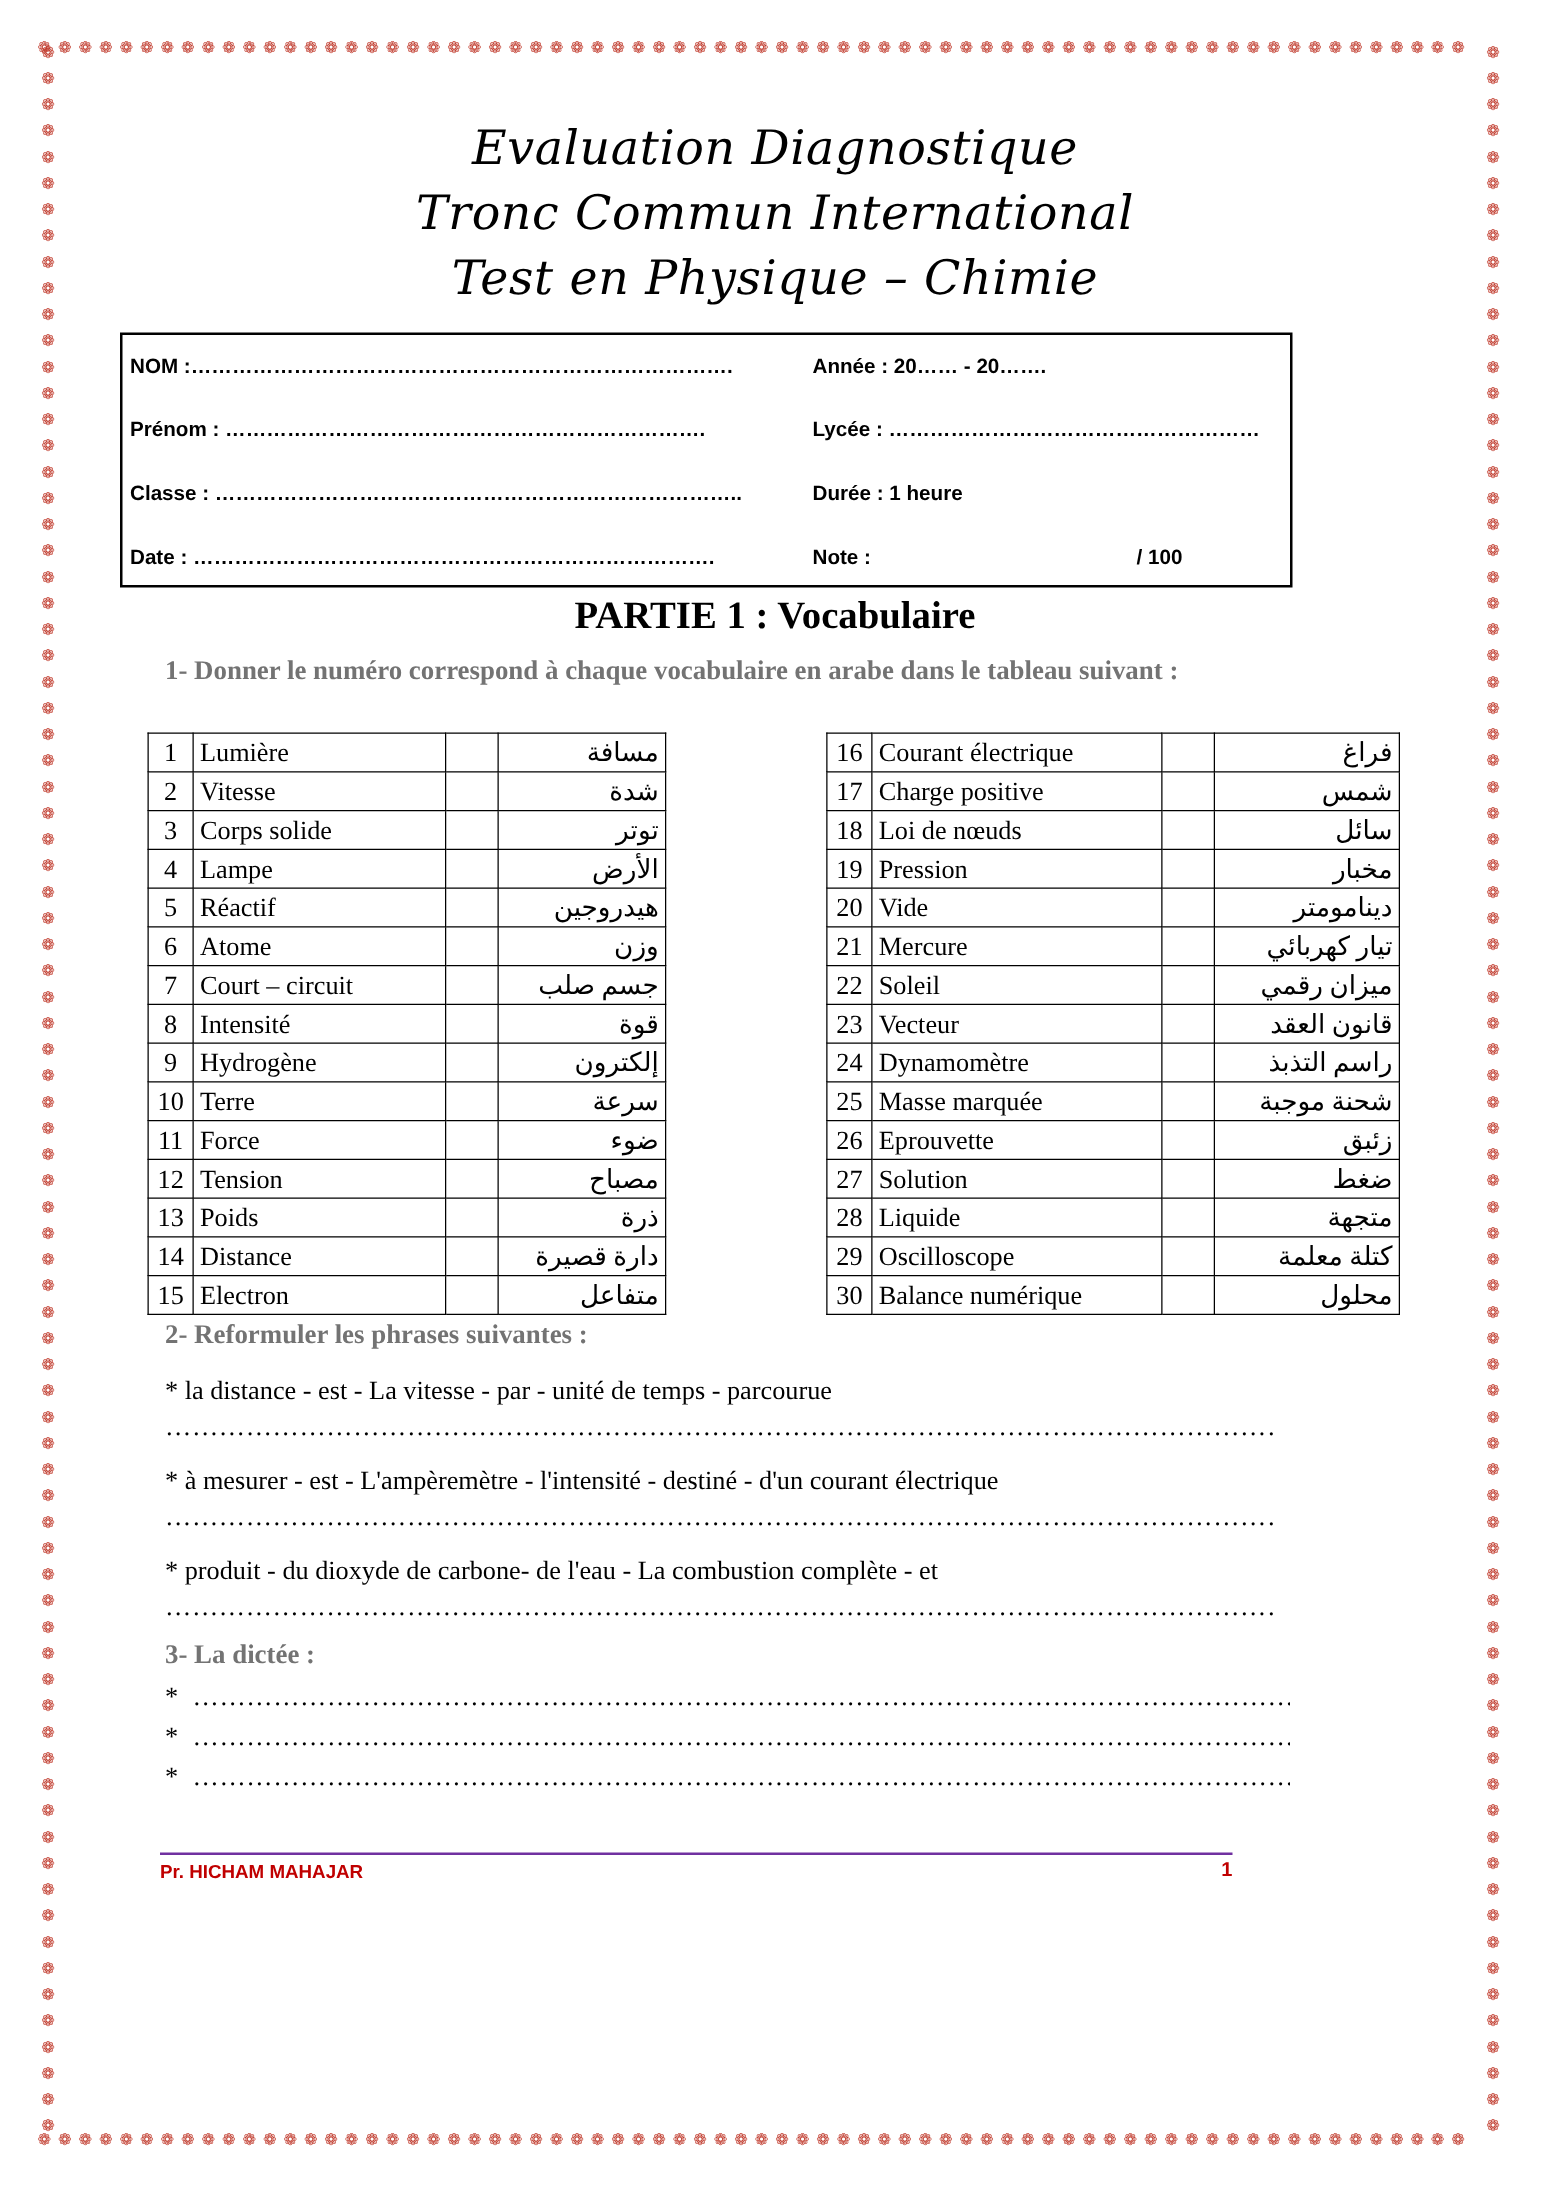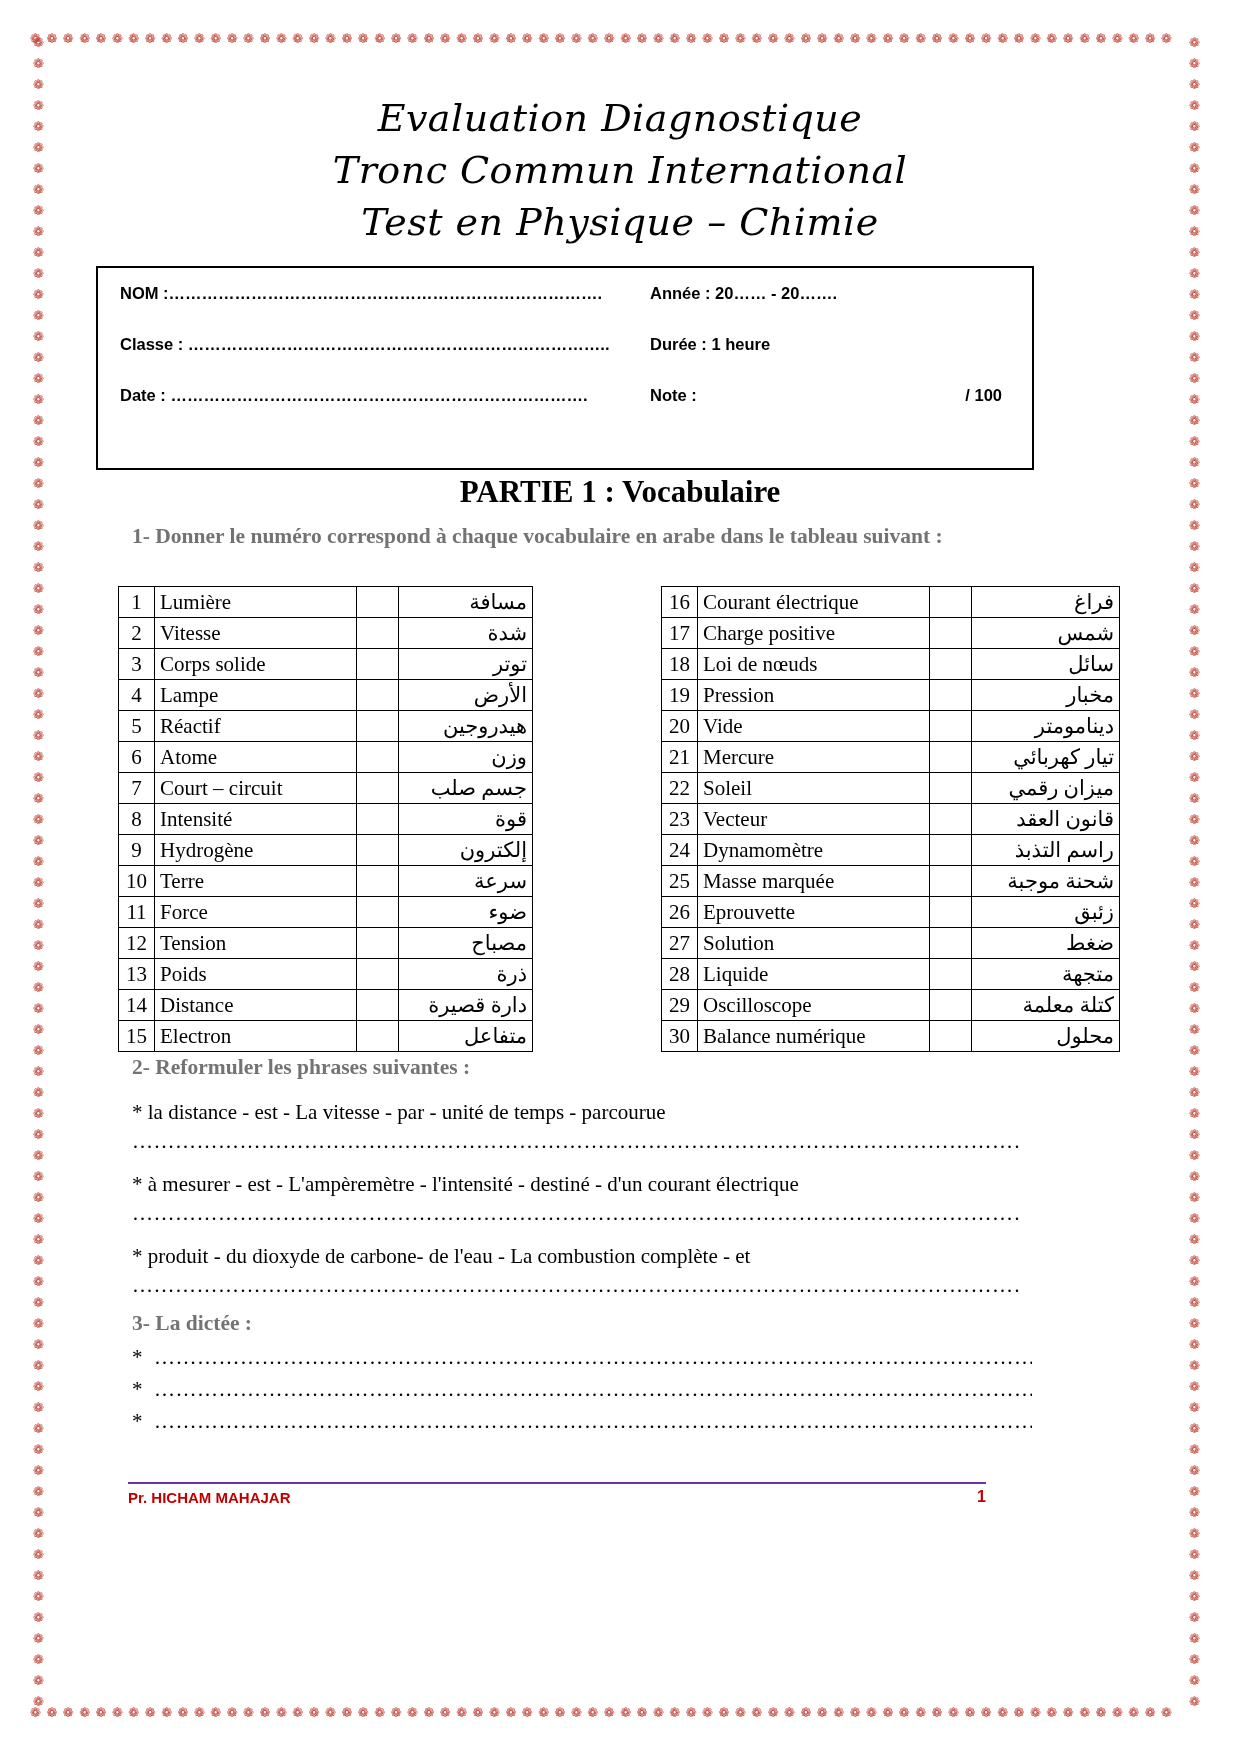--- a/index.html
+++ b/index.html
@@ -80,42 +80,42 @@
     border: 2px solid #000;
     box-sizing: border-box;
   }
   .info-row {
     display: flex;
     height: 51px;
     align-items: center;
   }
   .info-cell-left {
     width: 546px;
-    padding-left: 22px;
+    padding-left: 6px;
     box-sizing: border-box;
   }
   .info-cell-right {
     flex: 1;
     padding-left: 6px;
     box-sizing: border-box;
     display: flex;
     align-items: baseline;
   }
   .fld {
     font-family: "Liberation Sans", sans-serif;
     font-weight: bold;
     font-size: 16.5px;
     color: #000;
     white-space: nowrap;
     overflow: hidden;
     display: block;
   }
   .note-val {
     margin-left: auto;
-    padding-right: 30px;
+    padding-right: 86px;
   }
 
   
   .part-title {
     position: absolute;
     left: 0; top: 474px;
     width: 1240px;
     text-align: center;
     font-family: "Liberation Serif", serif;
     font-weight: bold;
@@ -438,20 +438,28 @@
     <div class="info-row">
       <div class="info-cell-left">
         <span class="fld">NOM :…………………………………………………………………….</span>
       </div>
       <div class="info-cell-right">
         <span class="fld">Année : 20…… - 20…….</span>
       </div>
     </div>
     <div class="info-row">
       <div class="info-cell-left">
+        <span class="fld">Prénom : …………………………………………………………….</span>
+      </div>
+      <div class="info-cell-right">
+        <span class="fld">Lycée : ………………………………………………</span>
+      </div>
+    </div>
+    <div class="info-row">
+      <div class="info-cell-left">
         <span class="fld">Classe : …………………………………………………………………..</span>
       </div>
       <div class="info-cell-right">
         <span class="fld">Durée : 1 heure</span>
       </div>
     </div>
     <div class="info-row">
       <div class="info-cell-left">
         <span class="fld">Date : ………………………………………………………………….</span>
       </div>

